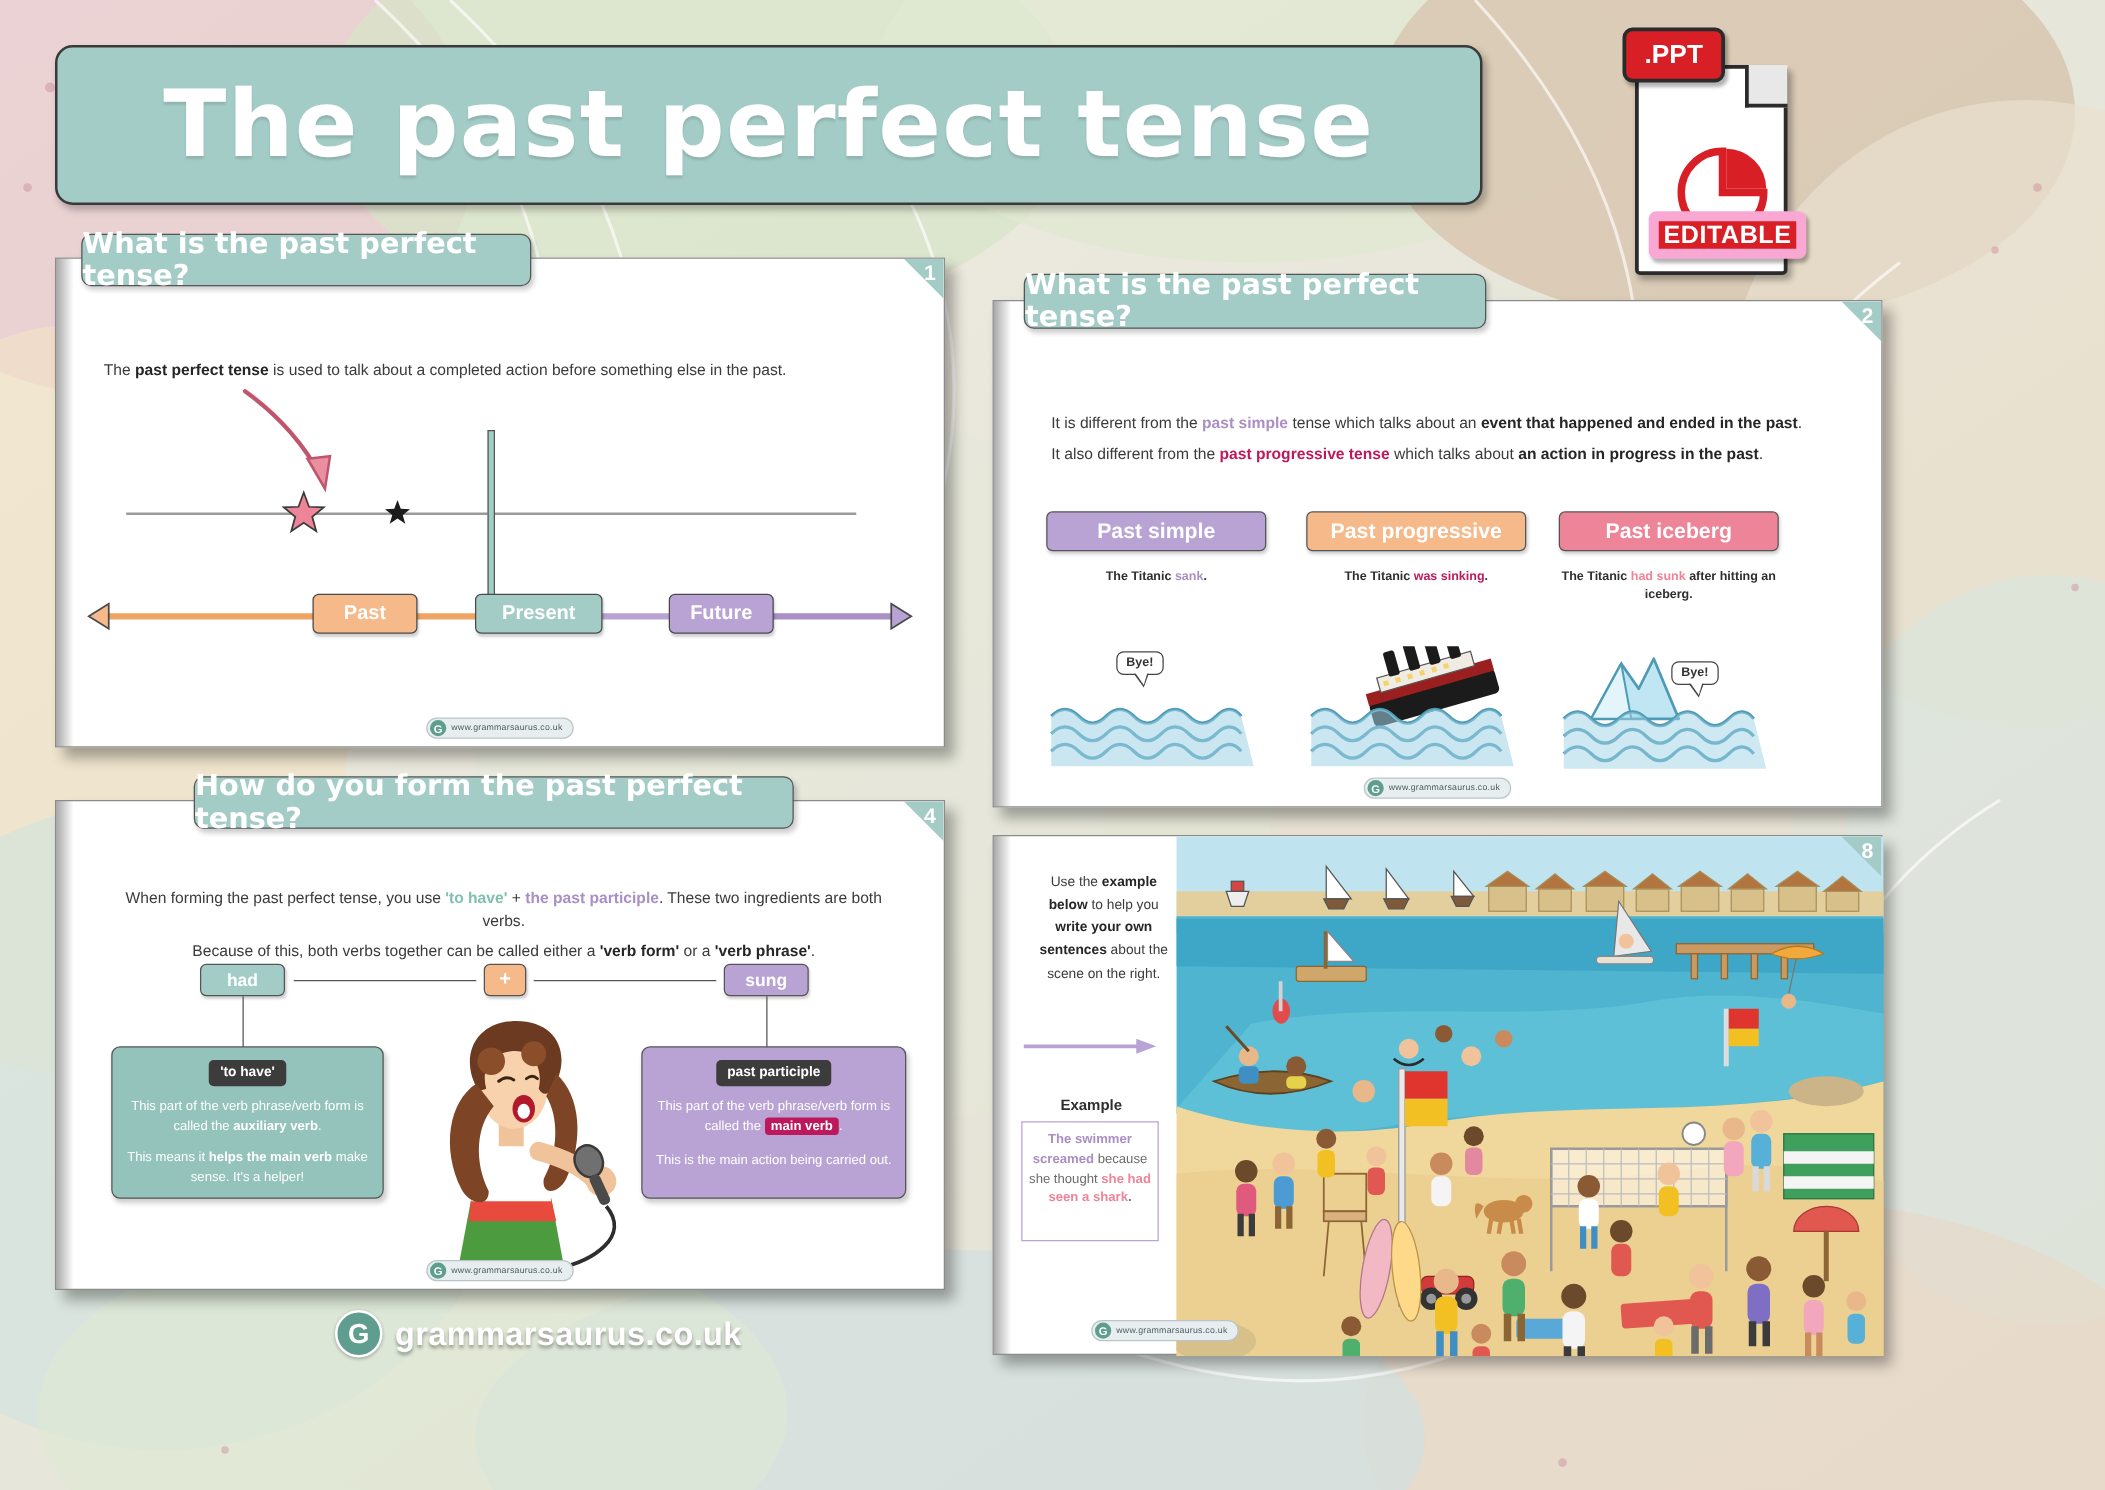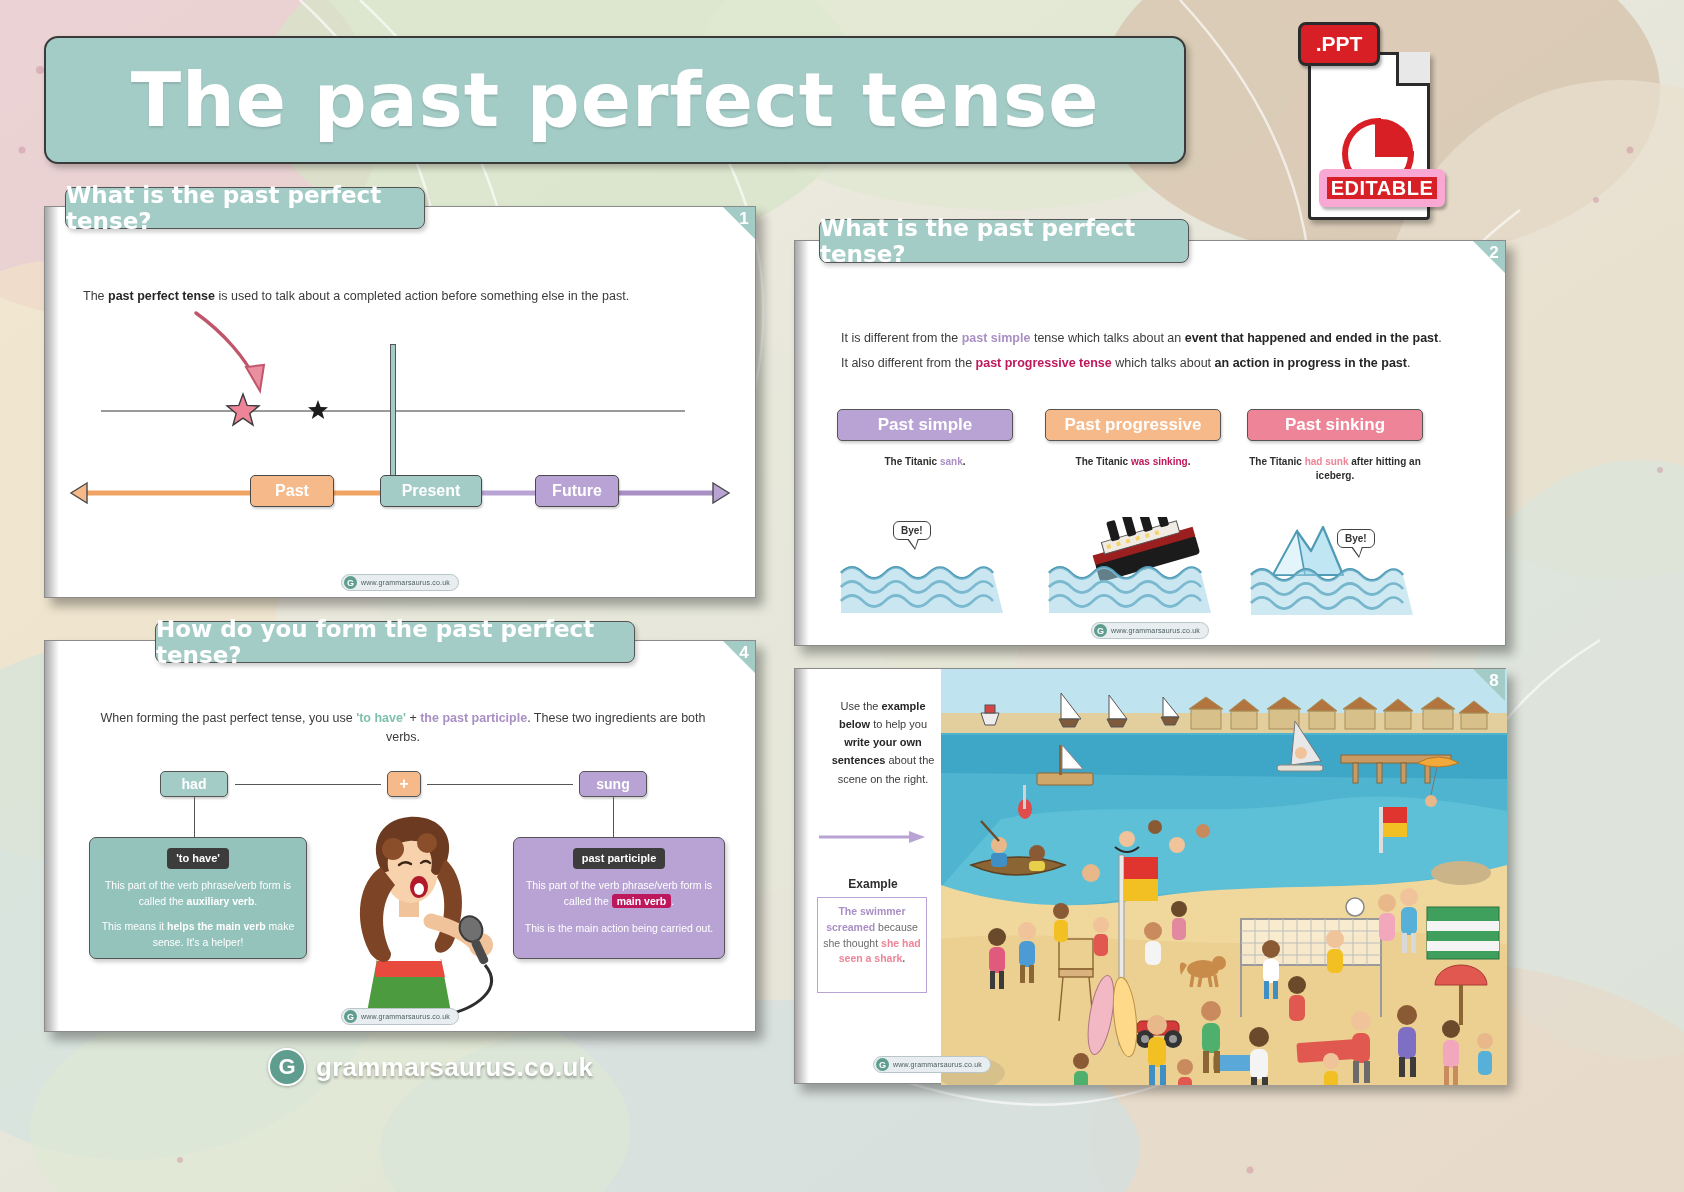--- a/index.html
+++ b/index.html
@@ -386,21 +386,21 @@
       </g>
       <g fill="none" stroke="#4f9ab5" stroke-width="2.6">
         <path d="M4,56 q11,-11 22,0 q11,11 22,0 q11,-11 22,0 q11,11 22,0 q11,-11 22,0 q11,11 22,0 q11,-11 20,0"></path>
         <path d="M4,70 q11,-11 22,0 q11,11 22,0 q11,-11 22,0 q11,11 22,0 q11,-11 22,0 q11,11 22,0 q11,-11 20,0"></path>
         <path d="M4,84 q11,-11 22,0 q11,11 22,0 q11,-11 22,0 q11,11 22,0 q11,-11 22,0 q11,11 22,0 q11,-11 20,0"></path>
       </g>
       <path d="M4,56 q11,-11 22,0 q11,11 22,0 q11,-11 22,0 q11,11 22,0 q11,-11 22,0 q11,11 22,0 q11,-11 20,0 L166,96 L4,96 Z" fill="#9fd4e6" opacity="0.55"></path>
     </svg>
 
     <div class="tense-col" style="left:452px; top:168px;">
-      <div class="tense-chip" style="background:#ee8497;">Past sinking</div>
+      <div class="tense-chip" style="background:#ee8497;">Past iceberg</div>
       <div class="tense-sentence">
         <span>The Titanic </span><span class="c-pink">had sunk</span><span> after hitting an iceberg.</span>
       </div>
     </div>
     <div class="bubble" style="left:542px; top:288px;">Bye!</div>
     <svg class="sea-svg" style="left:452px; top:280px; height:106px;" viewBox="0 0 176 106">
       <path d="M26,54 L50,10 L64,30 L76,6 L96,54 Z" fill="#bfe6f2" stroke="#4f9ab5" stroke-width="2.2" stroke-linejoin="round"></path>
       <path d="M50,10 L58,54 L26,54 Z" fill="#e3f4fa" stroke="#4f9ab5" stroke-width="1.6"></path>
       <g fill="none" stroke="#4f9ab5" stroke-width="2.6">
         <path d="M4,54 q11,-11 22,0 q11,11 22,0 q11,-11 22,0 q11,11 22,0 q11,-11 22,0 q11,11 22,0 q11,-11 20,0"></path>
@@ -417,20 +417,23 @@
   </div>
 
   <div class="slide" id="s4">
     <div class="slide-shadowband"></div>
     <div class="slide-num">4</div>
     <div class="slide-title">How do you form the past perfect tense?</div>
 
     <div id="s4-text" class="body-text">
       <div>
         <span>When forming the past perfect tense, you use </span><span class="c-green">'to have'</span><span> + </span><span class="c-purple">the past participle</span><span>. These two ingredients are both verbs.</span>
+      </div>
+      <div style="margin-top:4px;">
+        <span>Because of this, both verbs together can be called either a </span><span class="b">'verb form'</span><span> or a </span><span class="b">'verb phrase'</span><span>.</span>
       </div>
     </div>
 
     <div class="vchip" id="v-had">had</div>
     <div class="vchip" id="v-plus">+</div>
     <div class="vchip" id="v-sung">sung</div>
     <div class="vline" style="left:190px; width:146px;"></div>
     <div class="vline" style="left:382px; width:146px;"></div>
     <div class="vdrop" style="left:149px; top:156px; height:42px;"></div>
     <div class="vdrop" style="left:568px; top:156px; height:42px;"></div>

